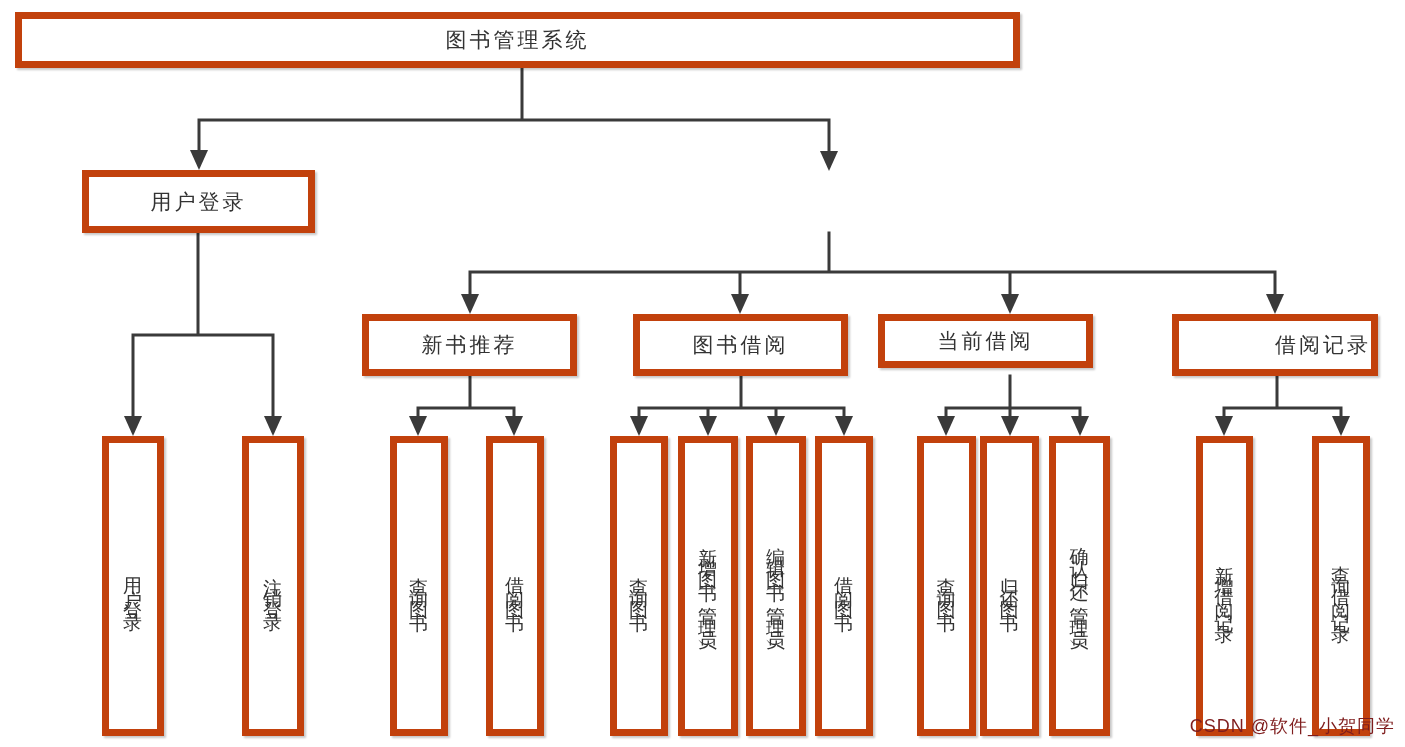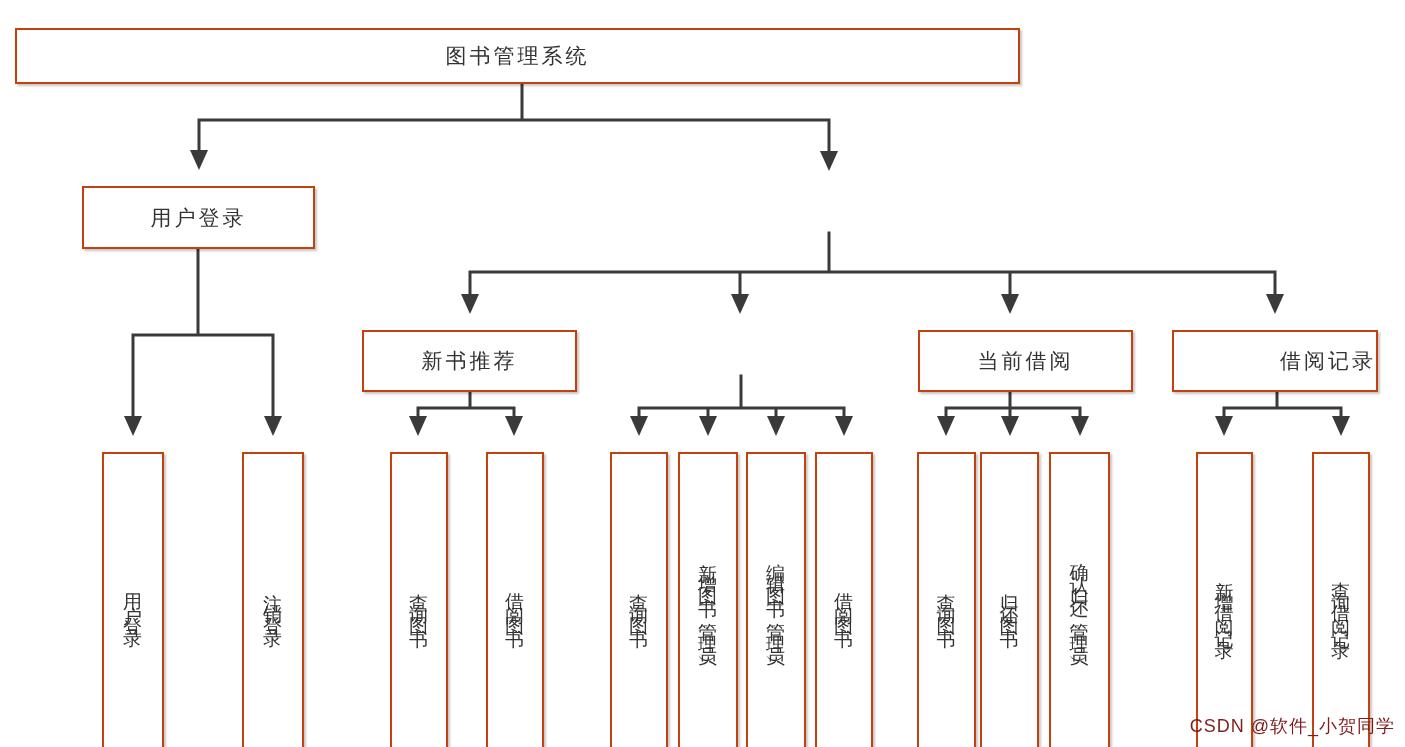--- a/index.html
+++ b/index.html
@@ -19,26 +19,25 @@
     position: absolute;
     left: 0;
     top: 0;
     width: 1405px;
     height: 747px;
   }
   .node {
     position: absolute;
     box-sizing: border-box;
     background: #ffffff;
-    border: 2px solid #c2410c;
+    border: 7px solid #c2410c;
     box-shadow: 2px 2px 2px rgba(0,0,0,0.22);
     display: flex;
     align-items: center;
     justify-content: center;
-    margin-top: 16px;
   }
   .hlabel {
     font-size: 21px;
     letter-spacing: 3px;
     color: #333333;
     white-space: nowrap;
   }
   .vbox {
     top: 436px;
     height: 300px;
@@ -113,21 +112,24 @@
     <span class="hlabel">图书管理系统</span>
   </div>
 
   <div class="node" style="left:82px; top:170px; width:233px; height:63px;">
     <span class="hlabel">用户登录</span>
   </div>
 
   <div class="node" style="left:362px; top:314px; width:215px; height:62px;">
     <span class="hlabel">新书推荐</span>
   </div>
-  <div class="node" style="left:918px; top:314px; width:215px; height:62px;">
+  <div class="node" style="left:633px; top:314px; width:215px; height:62px;">
+    <span class="hlabel">图书借阅</span>
+  </div>
+  <div class="node" style="left:878px; top:314px; width:215px; height:54px;">
     <span class="hlabel">当前借阅</span>
   </div>
   <div class="node" style="left:1172px; top:314px; width:206px; height:62px;justify-content:flex-end;">
     <span class="hlabel">借阅记录</span>
   </div>
 
   <div class="node vbox" style="left:102px; width:62px;">
     <span class="vlabel">用户登录</span>
   </div>
   <div class="node vbox" style="left:242px; width:62px;">

